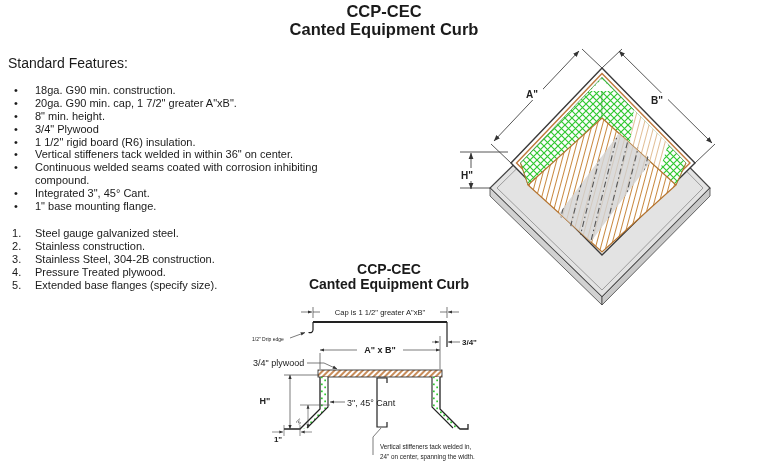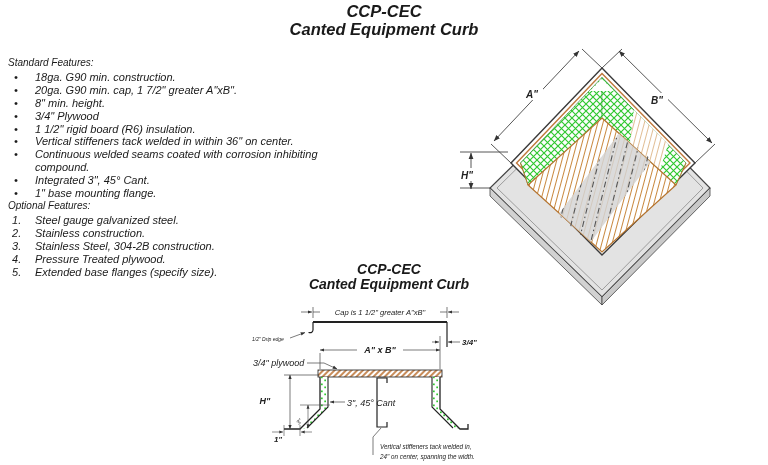--- a/index.html
+++ b/index.html
@@ -1,24 +1,24 @@
 <!DOCTYPE html>
 <html><head>
 <meta charset="utf-8">
 <style>
   html,body{margin:0;padding:0;background:#fff;}
   .page{position:relative;width:768px;height:465px;background:#fff;overflow:hidden;
-        font-family:"Liberation Sans",sans-serif;color:#1a1a1a;font-style:italic;}
+        font-family:"Liberation Sans",sans-serif;color:#1a1a1a;}
   .page-title{position:absolute;top:2px;left:0;width:768px;text-align:center;
         font-size:16.5px;font-weight:bold;line-height:18px;}
   .section-title{position:absolute;top:262px;left:250px;width:278px;text-align:center;
         font-size:14px;font-weight:bold;line-height:15px;}
   .features{position:absolute;top:57px;left:8px;width:334px;font-size:11px;line-height:12.9px;}
-  .features h3{margin:0;font-size:10px;font-weight:normal;}
-  .features ul,.features ol{margin:1px 0 0 0;padding:0;list-style:none;}
+  .features h3{margin:0;font-size:14px;font-weight:normal;}
+  .features ul,.features ol{margin:14px 0 0 0;padding:0;list-style:none;}
   .features li{position:relative;padding-left:27px;}
   .features ul li::before{content:"\2022";position:absolute;left:6px;top:0;}
   .features ol{counter-reset:n;}
   .features ol li::before{counter-increment:n;content:counter(n) ".";position:absolute;left:4px;top:0;}
   .opt-heading{margin-top:9px;}
   .iso,.xsec{position:absolute;}
   .iso{left:460px;top:48px;width:308px;height:260px;}
   .xsec{left:250px;top:305px;width:310px;height:160px;}
   svg text{font-family:"Liberation Sans",sans-serif;fill:#222;}
 </style>
@@ -38,21 +38,20 @@
       <li>18ga. G90 min. construction.</li>
       <li>20ga. G90 min. cap, 1 7/2" greater A"xB".</li>
       <li>8" min. height.</li>
       <li>3/4" Plywood</li>
       <li>1 1/2" rigid board (R6) insulation.</li>
       <li>Vertical stiffeners tack welded in within 36" on center.</li>
       <li>Continuous welded seams coated with corrosion inhibiting compound.</li>
       <li>Integrated 3", 45° Cant.</li>
       <li>1" base mounting flange.</li>
     </ul>
-    <h3 class="opt-heading">Optional Features:</h3>
     <ol>
       <li>Steel gauge galvanized steel.</li>
       <li>Stainless construction.</li>
       <li>Stainless Steel, 304-2B construction.</li>
       <li>Pressure Treated plywood.</li>
       <li>Extended base flanges (specify size).</li>
     </ol>
   </div>
 
   <div class="section-title">

